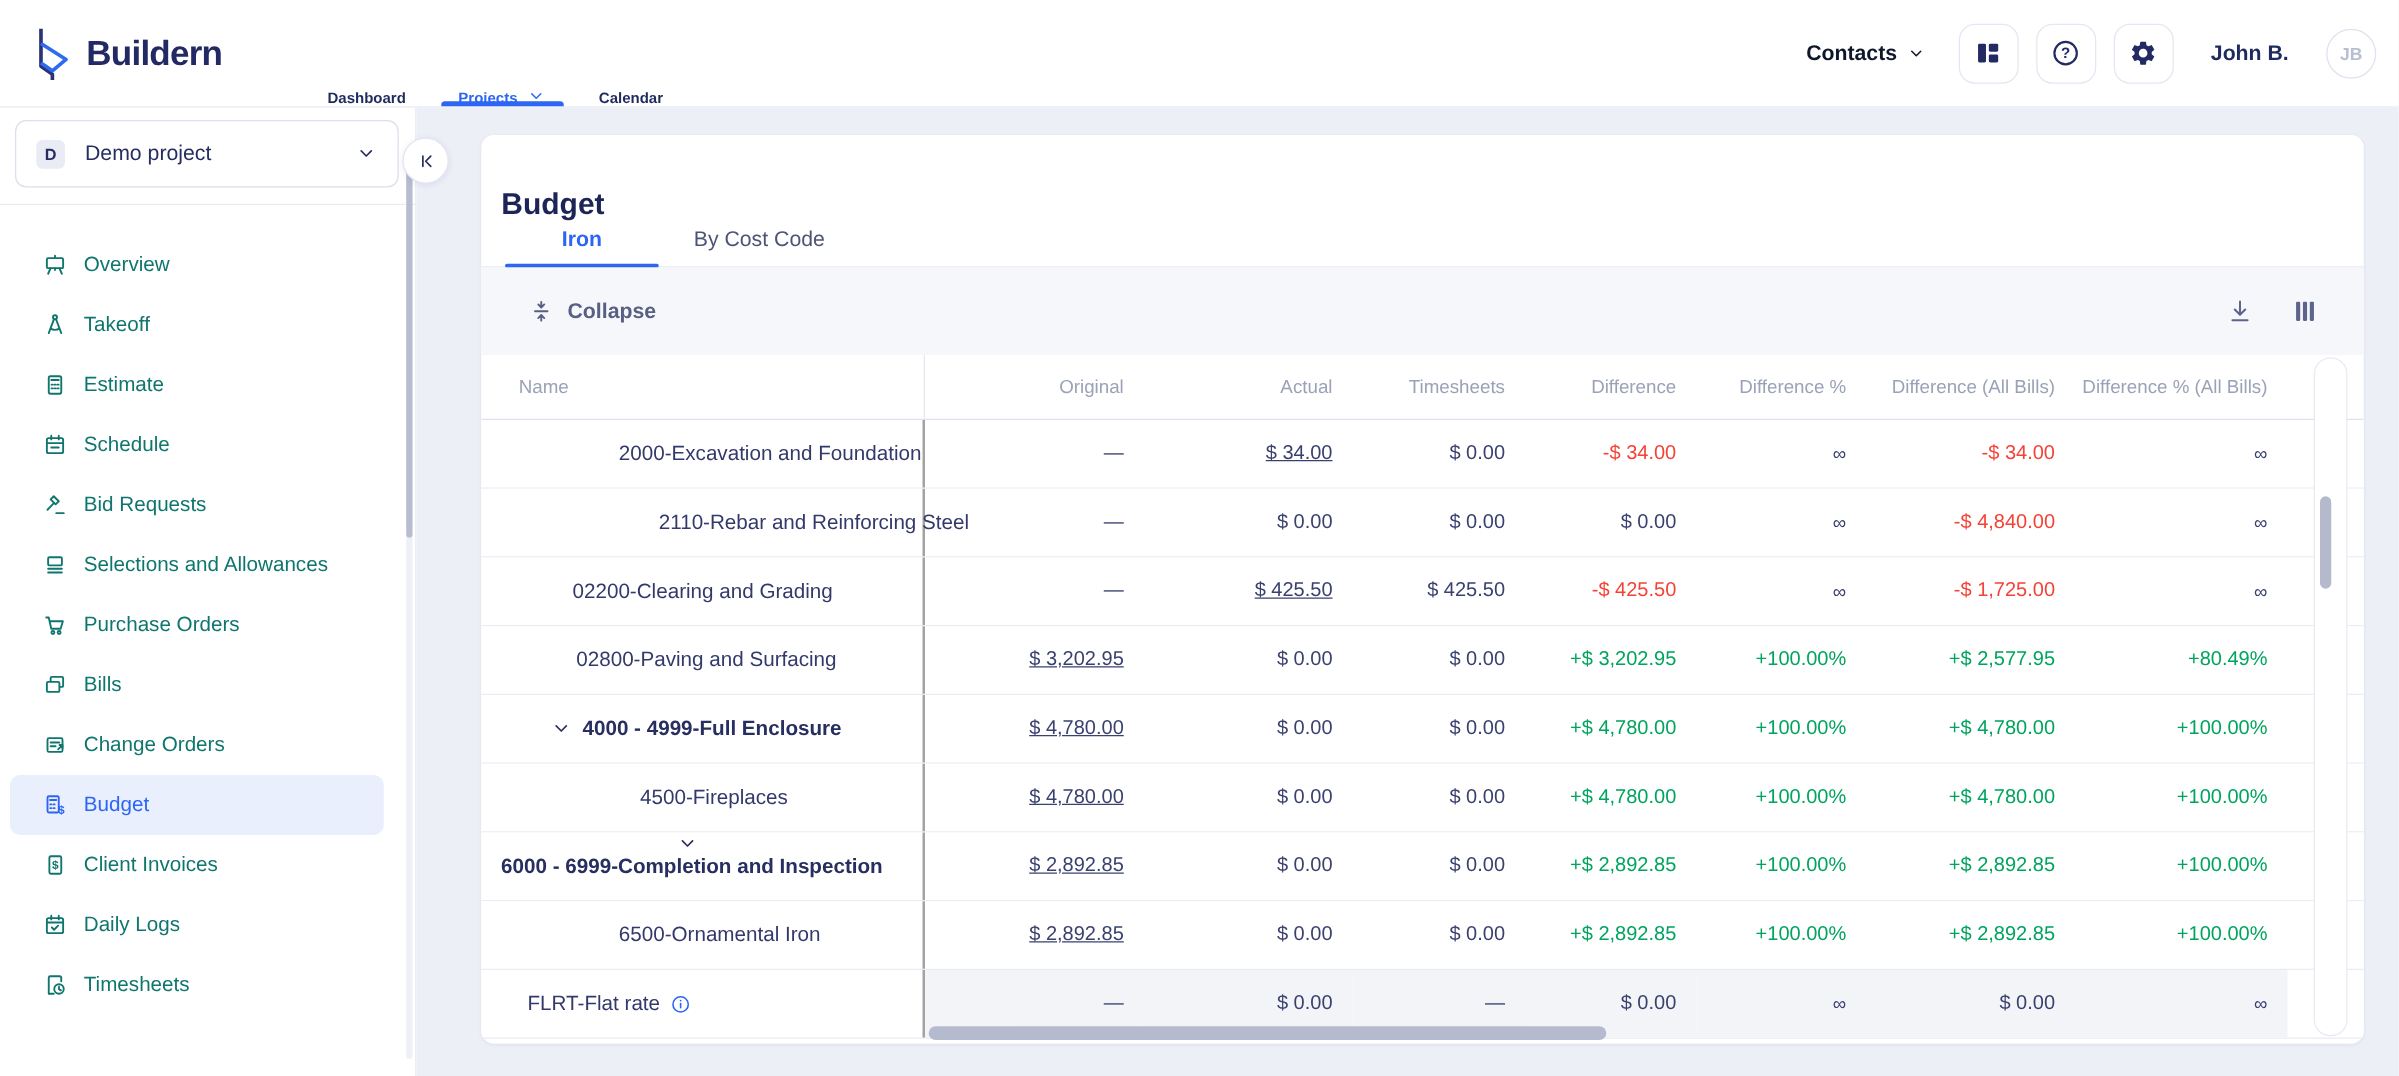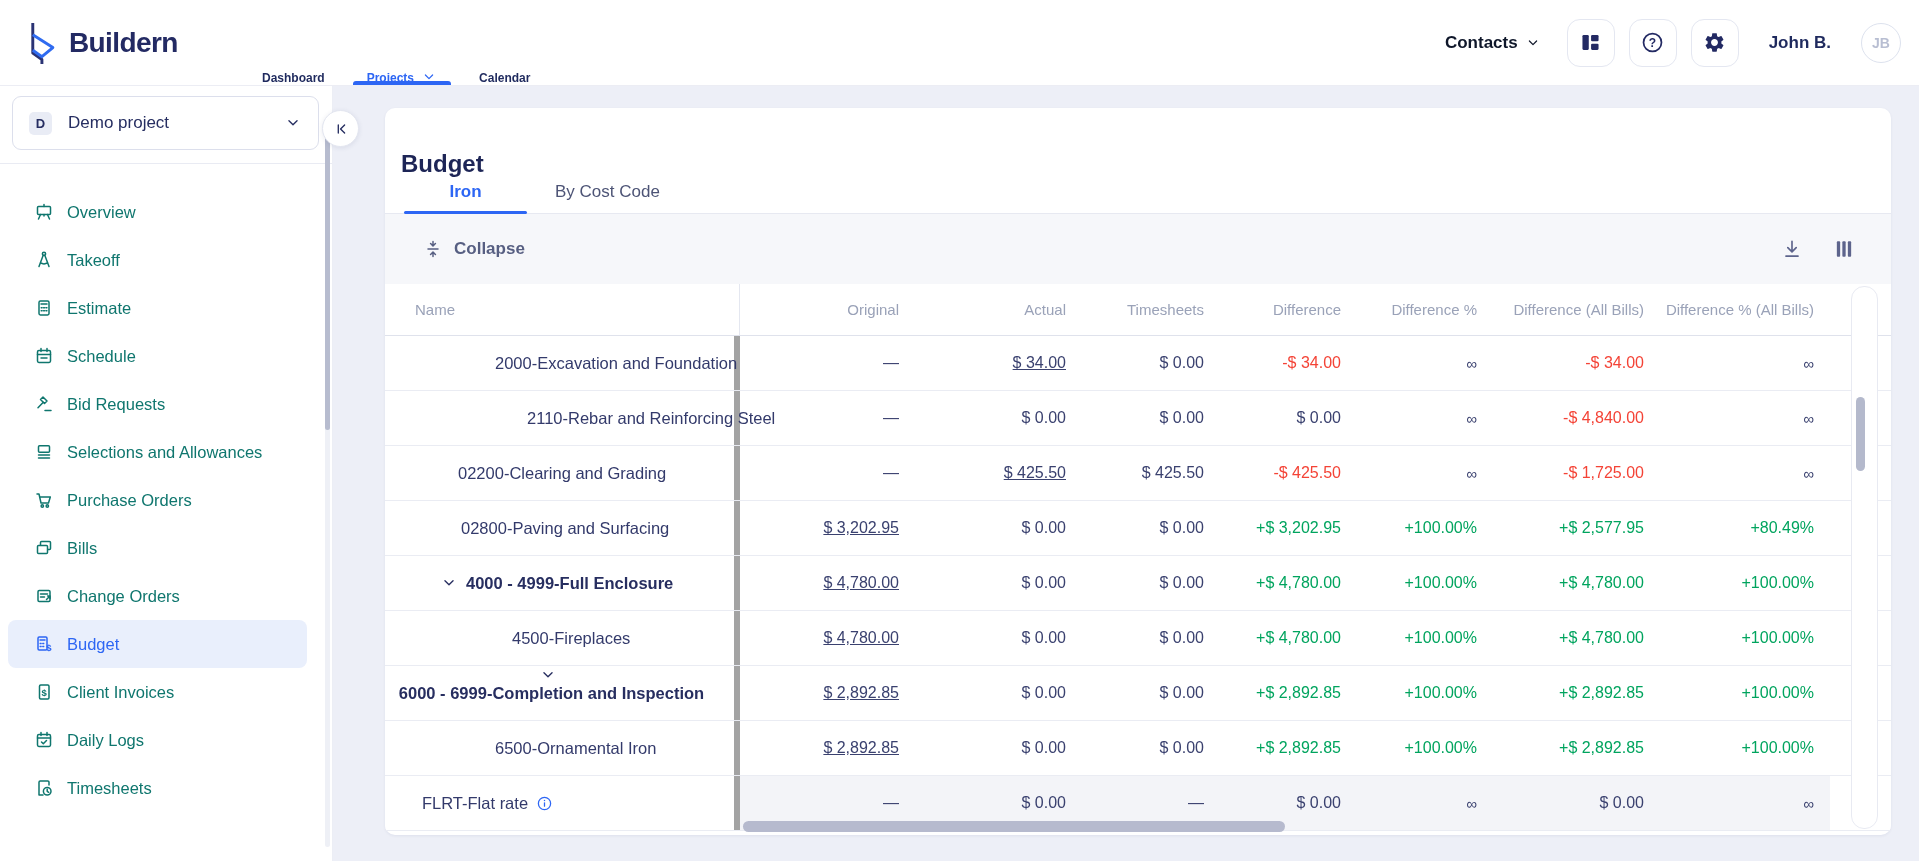--- a/index.html
+++ b/index.html
@@ -86,21 +86,21 @@
   
   .table { position:absolute; top:176px; left:0; right:0; bottom:0; }
   .trow { display:grid; grid-template-columns:355px 175px 167px 138px 137px 136px 167px 170px; }
   .thead { height:52px; border-bottom:1px solid #dfe2ec; }
   .th { display:flex; align-items:center; justify-content:flex-end; padding-right:16px;
         font-size:15px; color:#9aa2b8; white-space:nowrap; }
   .th-name { justify-content:flex-start; padding-left:30px; border-right:1px solid #e4e7f0; }
   .tr { height:55px; border-bottom:1px solid #eaecf3; background:#fff; }
   .td { display:flex; align-items:center; justify-content:flex-end; padding-right:16px;
         font-size:16px; color:#3a416f; white-space:nowrap; }
-  .td-name { justify-content:flex-start; border-right:6px solid #a3a3a3; font-size:16.5px; color:#333a6b; }
+  .td-name { justify-content:flex-start; border-right:2px solid #a3a3a3; font-size:16.5px; color:#333a6b; }
   .tr.group .td-name { font-weight:700; color:#272e60; }
   .tr:last-child .td:not(.td-name) { background:#f3f4f8; }
   .rowchev { width:18px; height:18px; margin-right:8px; color:#272e60; flex:none; }
   .infoic { width:17px; height:17px; margin-left:8px; color:var(--accent); flex:none; }
   .val.red { color:var(--red); }
   .val.green { color:var(--green); }
   .val.inf { font-size:15px; }
   a.link { text-decoration:underline; color:inherit; cursor:pointer; }
 
   .vtrack { position:absolute; top:178px; bottom:6px; right:13px; width:27px;

